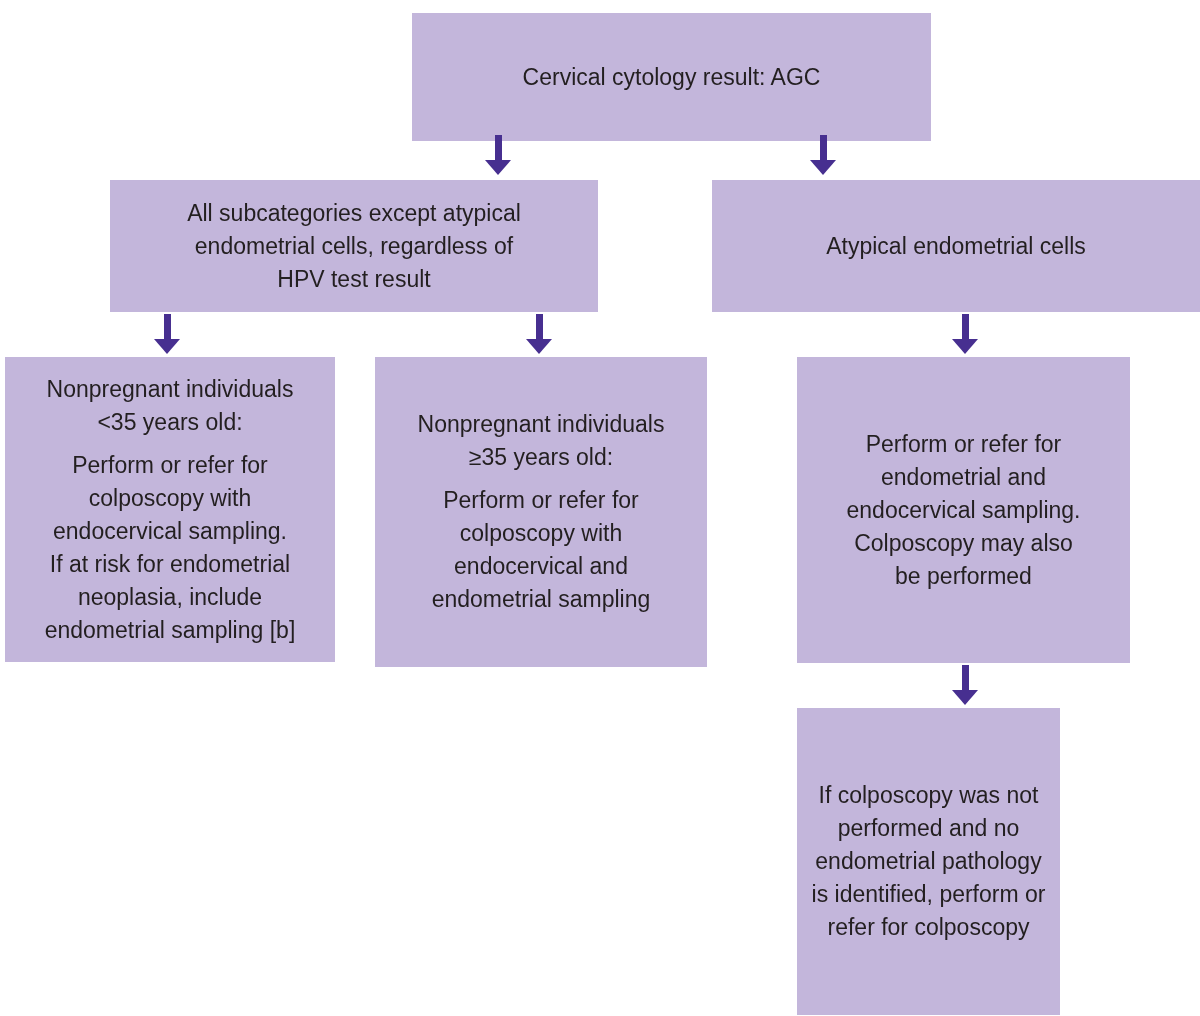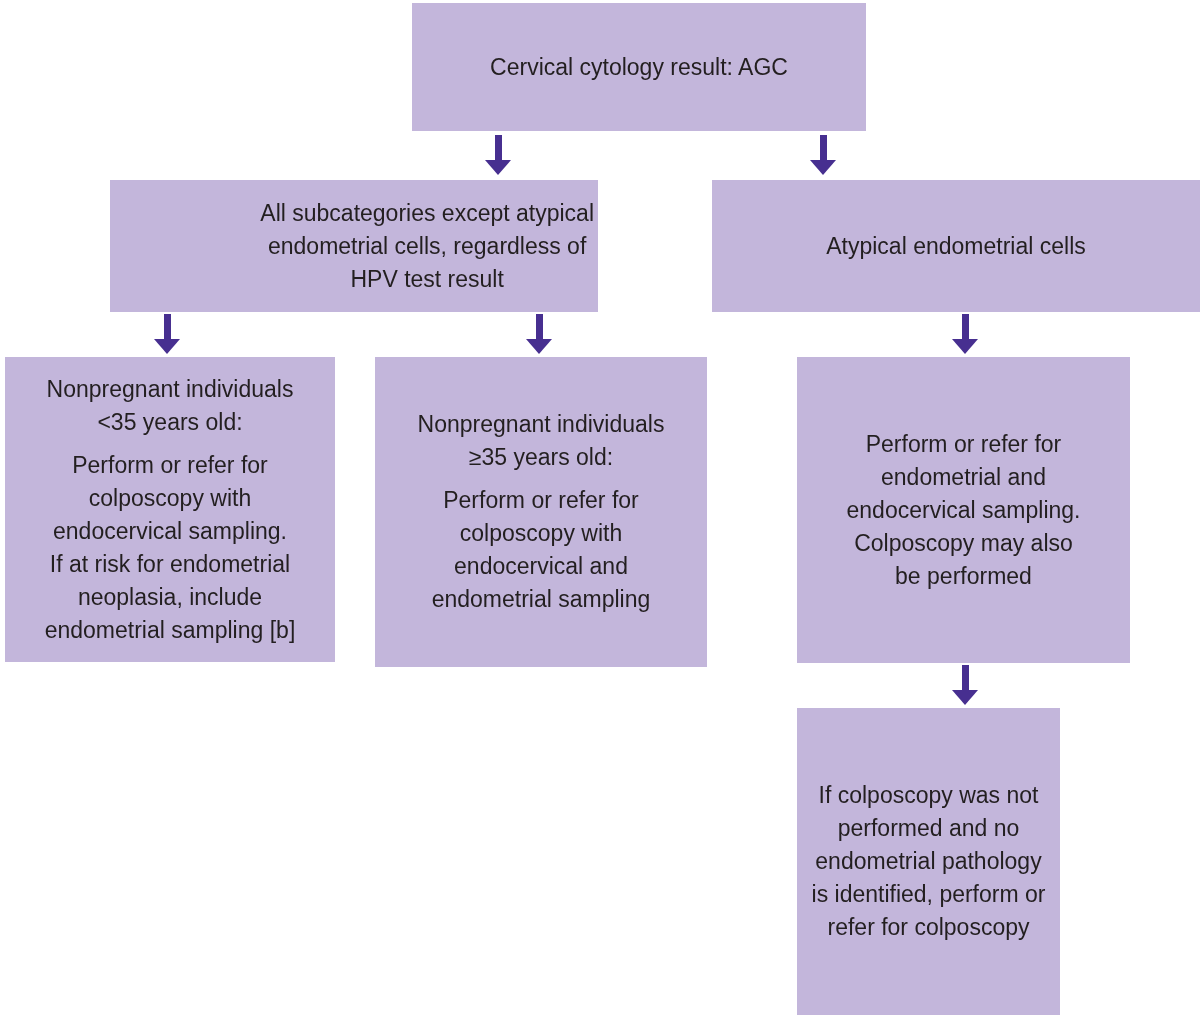--- a/index.html
+++ b/index.html
@@ -49,22 +49,22 @@
   .arrow .head {
     width: 0;
     height: 0;
     border-left: 13px solid transparent;
     border-right: 13px solid transparent;
     border-top: 15px solid var(--arrow-color, #472f90);
     margin: 0 auto;
   }
 
   
-  #box-root        { left: 412px; top: 3px;   width: 454px; height: 128px; }
-  #box-l2-left     { left: 110px; top: 180px; width: 488px; height: 132px; align-items: flex-end; }
+  #box-root        { left: 412px; top: 13px;   width: 519px; height: 128px; }
+  #box-l2-left     { left: 110px; top: 180px; width: 488px; height: 132px; }
   #box-l2-right    { left: 712px; top: 180px; width: 488px; height: 132px; }
   #box-l3-left     { left: 5px;   top: 357px; width: 330px; height: 305px; }
   #box-l3-middle   { left: 375px; top: 357px; width: 332px; height: 310px; }
   #box-l3-right    { left: 797px; top: 357px; width: 333px; height: 306px; }
   #box-l4-right    { left: 797px; top: 708px; width: 263px; height: 307px; }
 
   #arrow-root-left   { left: 485px; top: 135px; }
   #arrow-root-right  { left: 810px; top: 135px; }
   #arrow-l2-left-a   { left: 154px; top: 314px; }
   #arrow-l2-left-b   { left: 526px; top: 314px; }

